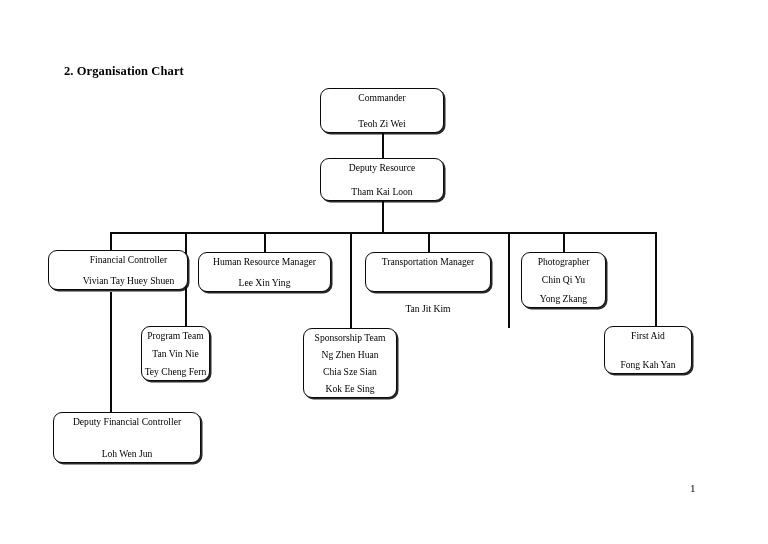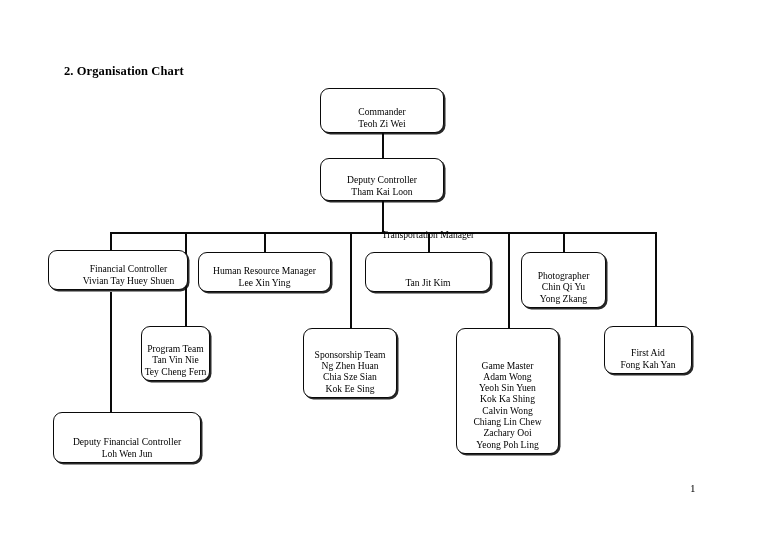--- a/index.html
+++ b/index.html
@@ -53,21 +53,21 @@
   
   .node {
     position: absolute;
     box-sizing: border-box;
     border: 1.6px solid #0a0a0a;
     border-radius: 9px;
     background: #ffffff;
     display: flex;
     flex-direction: column;
     align-items: center;
-    justify-content: flex-end;
+    justify-content: space-between;
     text-align: center;
     line-height: 1.18;
     font-size: 9.6px;
     padding: 3px 4px;
     
     box-shadow: 1.5px 1.5px 0 0 rgba(10,10,10,0.88);
   }
   .node .line {
     white-space: nowrap;
     display: block;
@@ -97,21 +97,21 @@
   <div class="conn v" style="left:655px; top:232px; height:94px;"></div>
 
   <div class="conn v" style="left:110px; top:292px; height:120px;"></div>
 
   <div class="node" style="left:320px; top:88px; width:124px; height:45px;">
     <span class="line">Commander</span>
     <span class="line">Teoh Zi Wei</span>
   </div>
 
   <div class="node" style="left:320px; top:158px; width:124px; height:43px;">
-    <span class="line">Deputy Controller</span>
+    <span class="line">Deputy Resource</span>
     <span class="line">Tham Kai Loon</span>
   </div>
 
   <div class="node" style="left:48px; top:250px; width:140px; height:40px;padding-left:25px;">
     <span class="line">Financial Controller</span>
     <span class="line">Vivian Tay Huey Shuen</span>
   </div>
 
   <div class="node" style="left:198px; top:252px; width:133px; height:40px;">
     <span class="line">Human Resource Manager</span>
@@ -135,30 +135,20 @@
     <span class="line">Tey Cheng Fern</span>
   </div>
 
   <div class="node" style="left:303px; top:328px; width:94px; height:70px;">
     <span class="line">Sponsorship Team</span>
     <span class="line">Ng Zhen Huan</span>
     <span class="line">Chia Sze Sian</span>
     <span class="line">Kok Ee Sing</span>
   </div>
 
-  <div class="node" style="left:456px; top:328px; width:103px; height:126px;">
-    <span class="line">Game Master</span>
-    <span class="line">Adam Wong</span>
-    <span class="line">Yeoh Sin Yuen</span>
-    <span class="line">Kok Ka Shing</span>
-    <span class="line">Calvin Wong</span>
-    <span class="line">Chiang Lin Chew</span>
-    <span class="line">Zachary Ooi</span>
-    <span class="line">Yeong Poh Ling</span>
-  </div>
 
   <div class="node" style="left:604px; top:326px; width:88px; height:48px;">
     <span class="line">First Aid</span>
     <span class="line">Fong Kah Yan</span>
   </div>
 
   <div class="node" style="left:53px; top:412px; width:148px; height:51px;">
     <span class="line">Deputy Financial Controller</span>
     <span class="line">Loh Wen Jun</span>
   </div>

